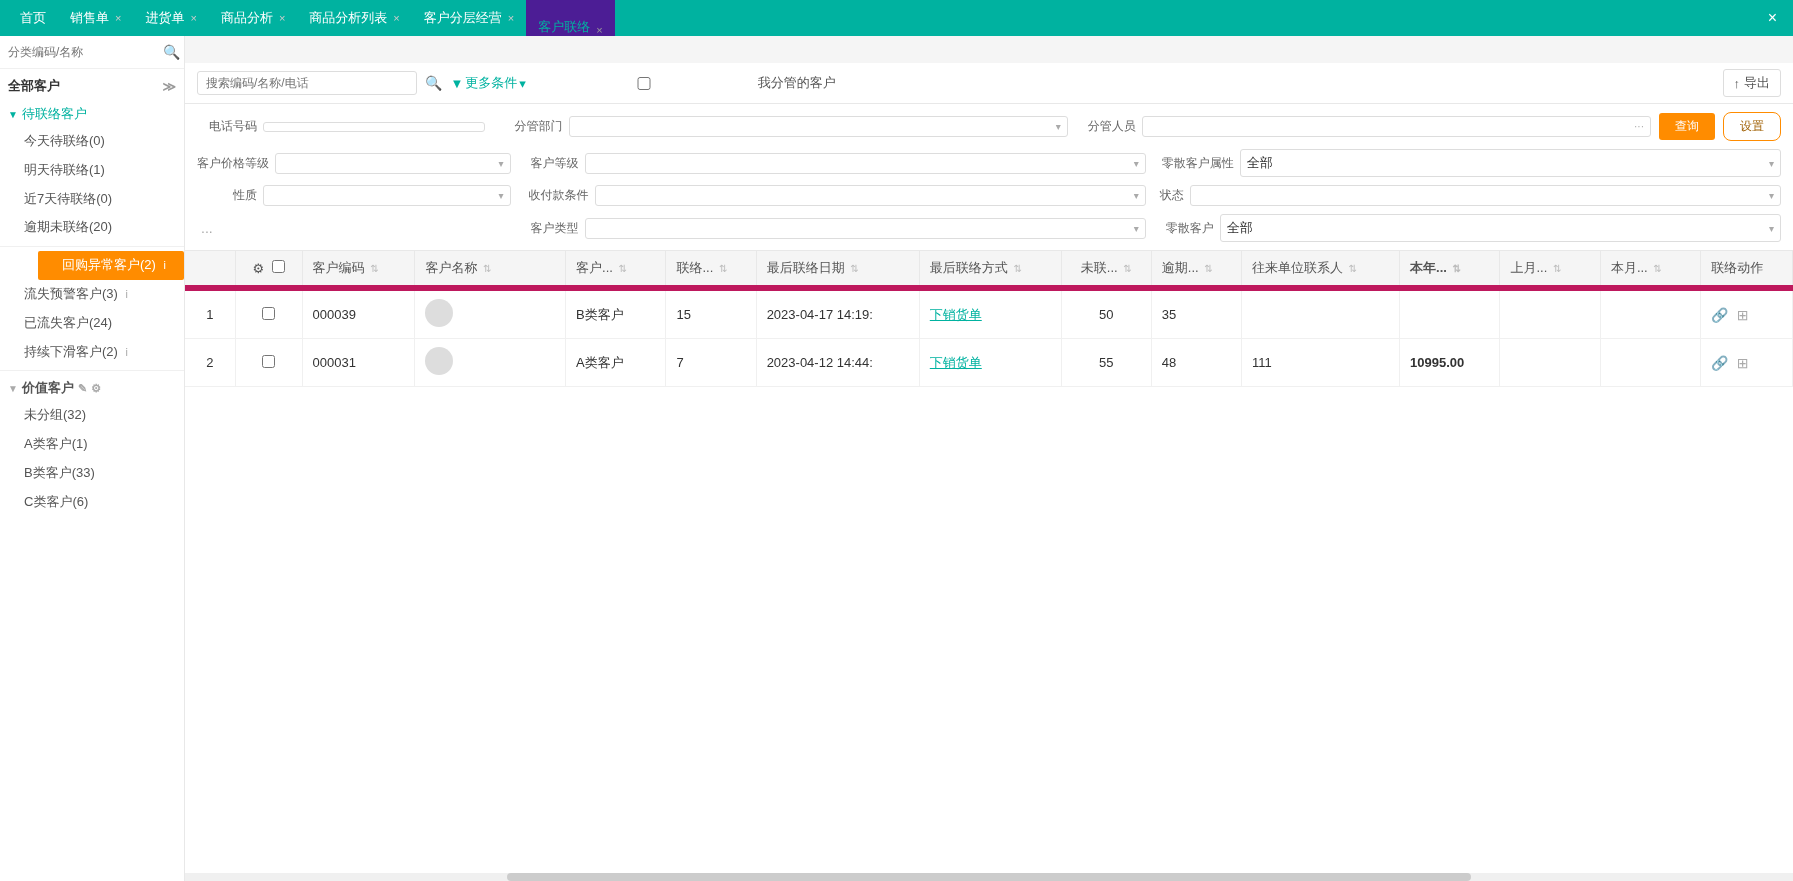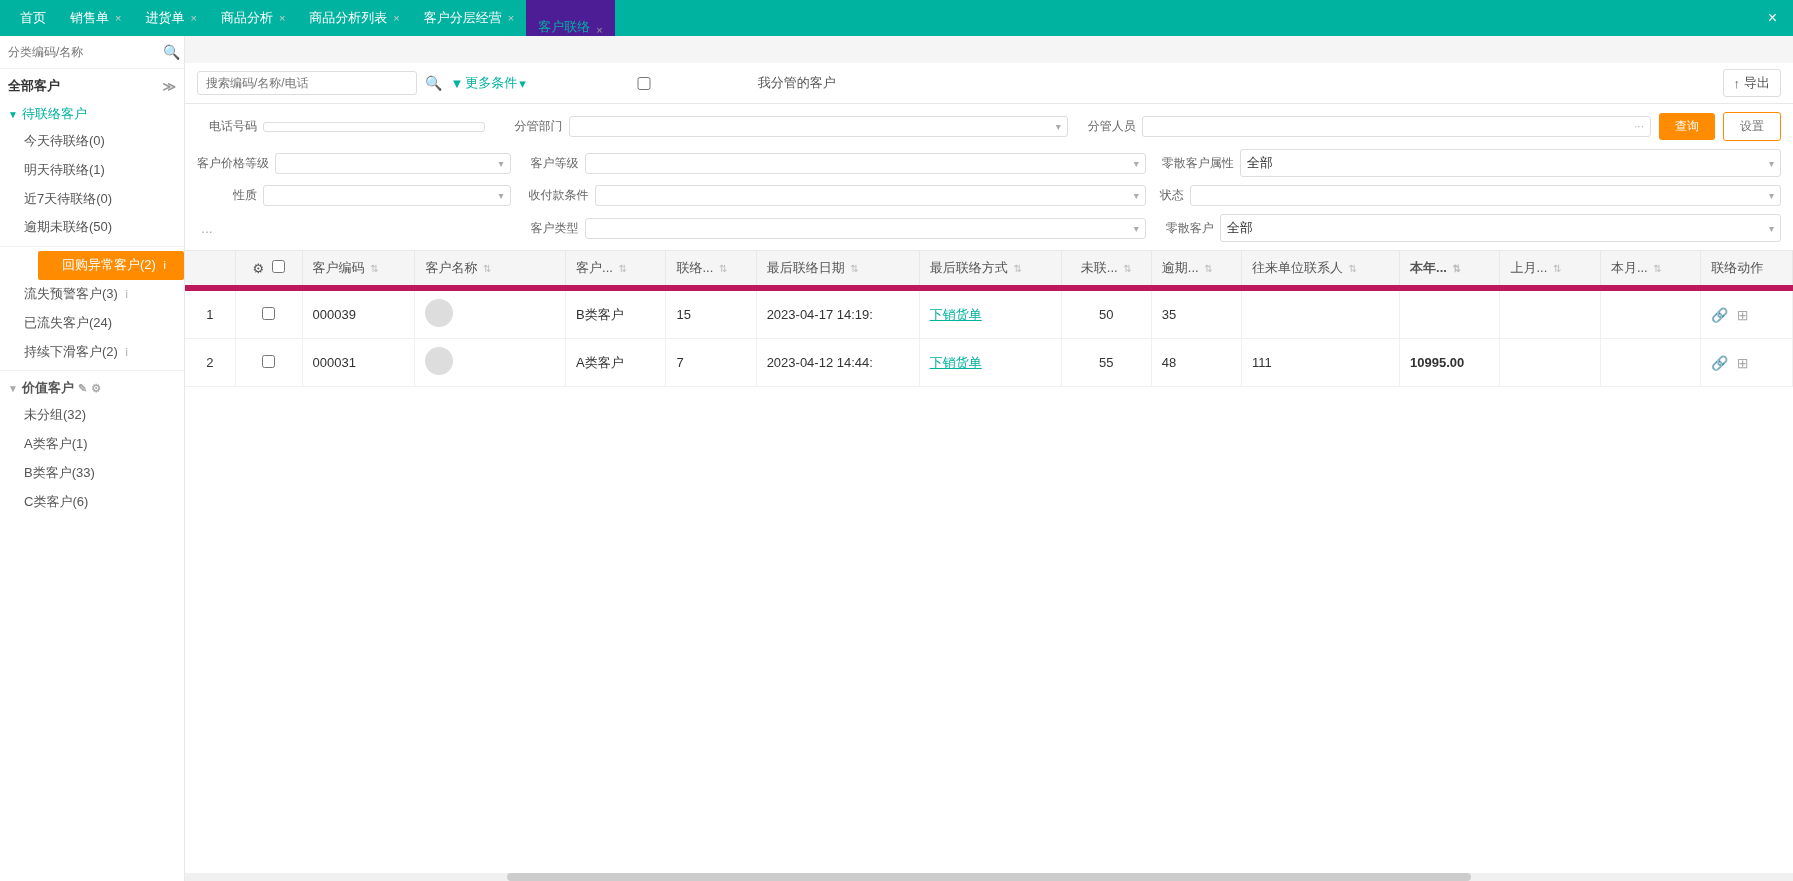--- a/index.html
+++ b/index.html
@@ -186,23 +186,23 @@
       background: #ff8c00;
       color: #fff;
       border: none;
       border-radius: 3px;
       padding: 5px 16px;
       font-size: 12px;
       cursor: pointer;
     }
     .settings-btn {
       background: #fff;
-      color: #737373;
+      color: #a16207;
       border: 1px solid #ff8c00;
-      border-radius: 3px;
+      border-radius: 8px;
       padding: 5px 16px;
       font-size: 12px;
       cursor: pointer;
     }
     .adv-dots { color: #aaa; font-size: 14px; cursor: pointer; padding: 0 4px; }
 
     
     .tooltip-box {
       position: absolute;
       top: 225px;
@@ -376,21 +376,21 @@
     <div class="sidebar-item">
       <span>今天待联络(0)</span>
     </div>
     <div class="sidebar-item">
       <span>明天待联络(1)</span>
     </div>
     <div class="sidebar-item">
       <span>近7天待联络(0)</span>
     </div>
     <div class="sidebar-item">
-      <span>逾期未联络(50)</span>
+      <span>逾期未联络(20)</span>
     </div>
 
     <div class="sidebar-divider"></div>
 
     <div class="sidebar-item active">
       <span>回购异常客户(2)</span>
       <span style="margin-left:4px;color:#fff;font-size:11px;">ℹ</span>
     </div>
     <div class="sidebar-item">
       <span>流失预警客户(3)</span>

